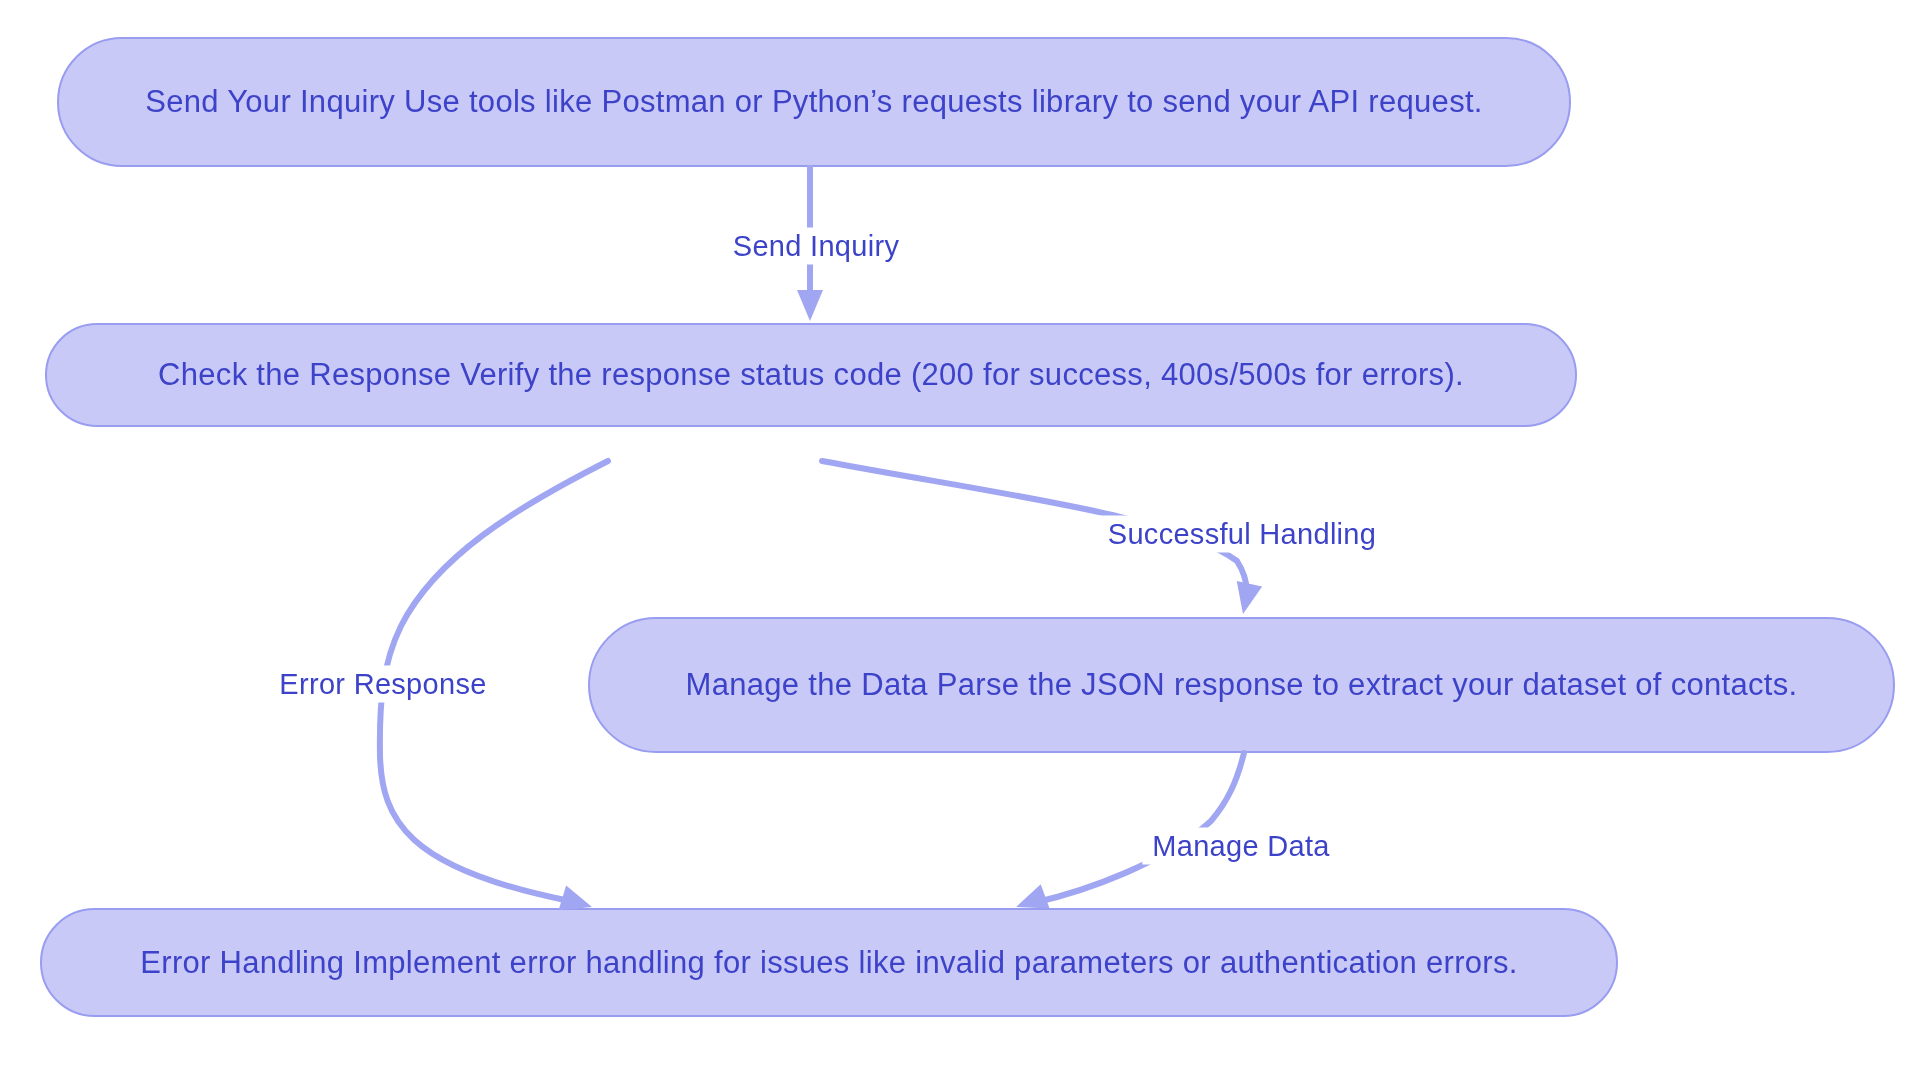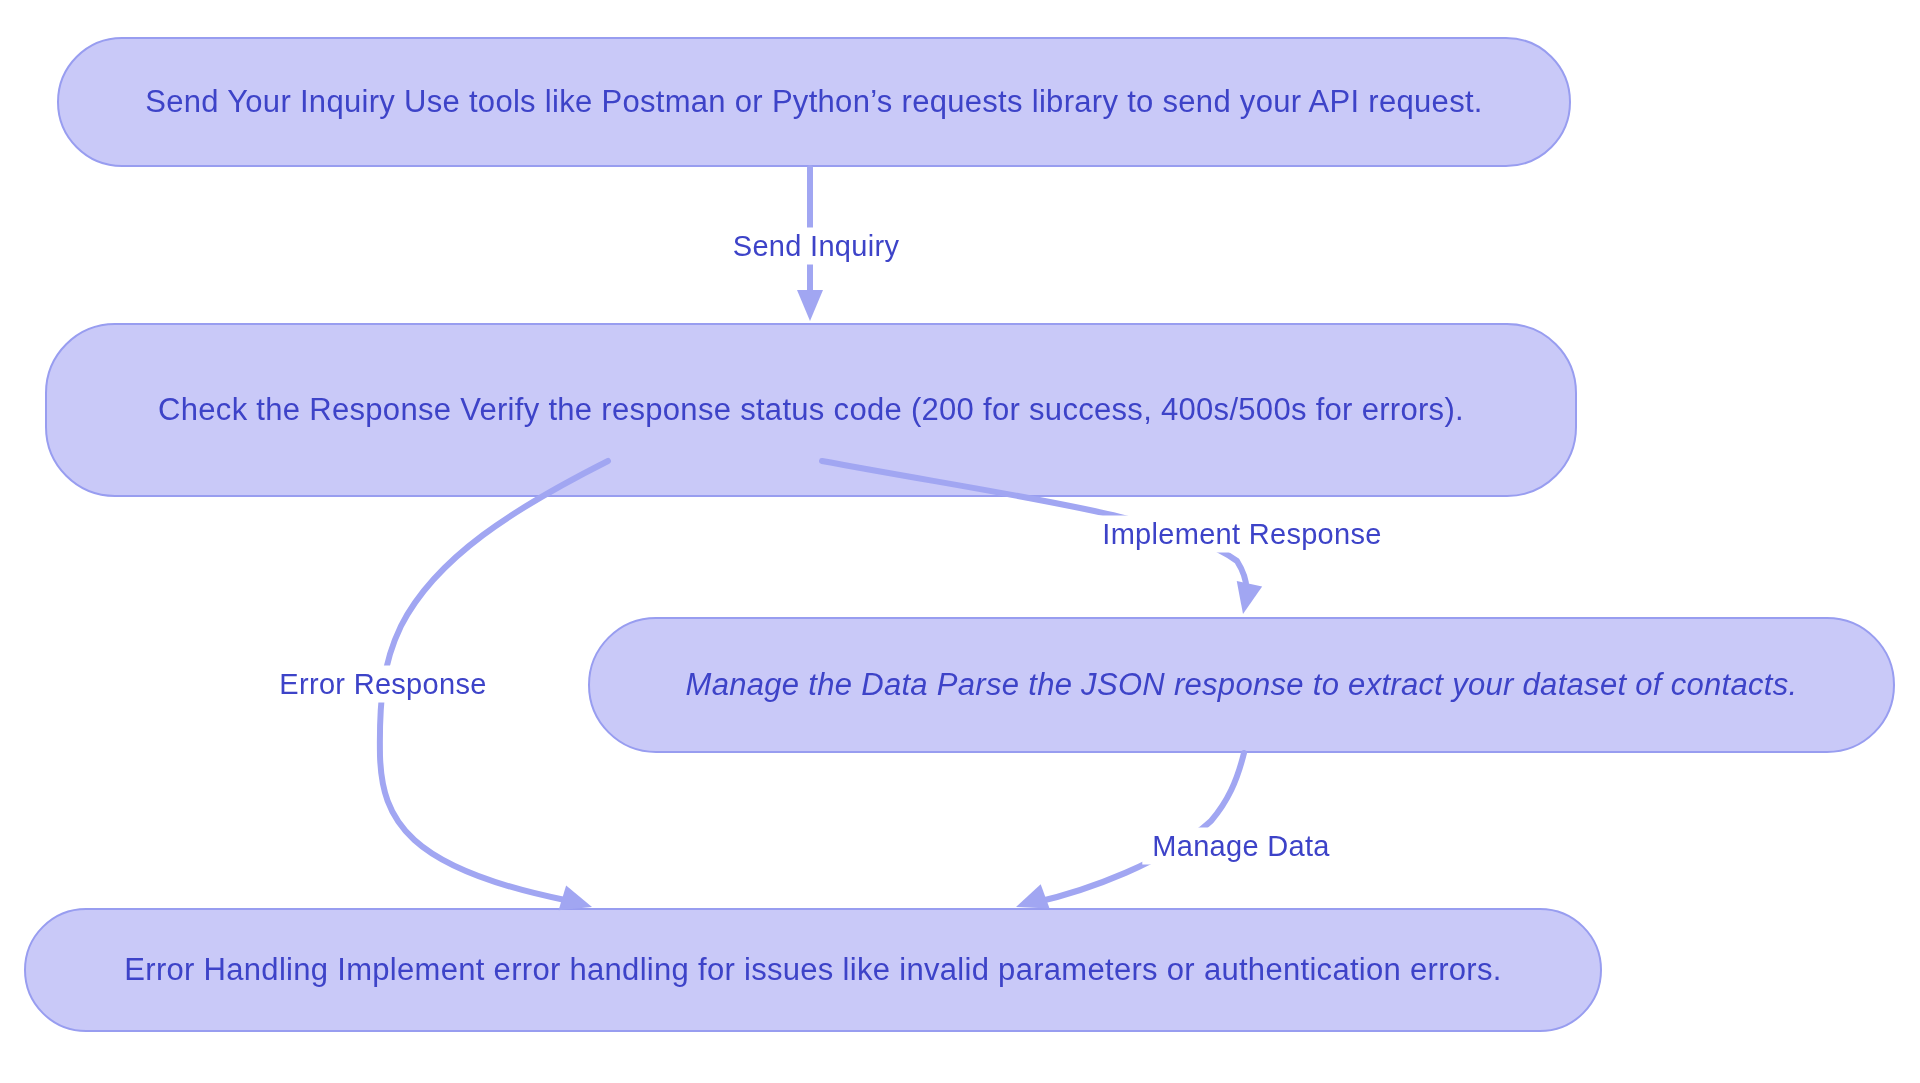--- a/index.html
+++ b/index.html
@@ -32,23 +32,23 @@
     font-size: 31px;
     letter-spacing: 0.3px;
     display: flex;
     align-items: center;
     justify-content: center;
     text-align: center;
     white-space: nowrap;
     padding: 12px 30px;
   }
   #node-send-your-inquiry  { left: 57px;  top: 37px;  width: 1514px; height: 130px; }
-  #node-check-the-response { left: 45px;  top: 323px; width: 1532px; height: 174px; }
-  #node-manage-the-data    { left: 588px; top: 617px; width: 1307px; height: 136px; font-style: italic; }
-  #node-error-handling     { left: 24px;  top: 908px; width: 1578px; height: 124px; }
+  #node-check-the-response { left: 45px;  top: 323px; width: 1532px; height: 104px; }
+  #node-manage-the-data    { left: 588px; top: 617px; width: 1307px; height: 136px; }
+  #node-error-handling     { left: 40px;  top: 908px; width: 1578px; height: 109px; }
 
   .edges-layer {
     position: absolute;
     left: 0; top: 0;
     width: 1920px; height: 1083px;
     pointer-events: none;
   }
   .edge-path {
     fill: none;
     stroke: var(--edge);
@@ -95,18 +95,18 @@
 
     <path class="edge-path" d="M 608 461 C 515 508 436 557 401 626 C 383 663 379 700 380 756 C 382 820 408 868 565 900"></path>
     <polygon class="arrowhead" points="0,0 -31,-13 -31,13" transform="translate(592,907) rotate(17)"></polygon>
 
     <path class="edge-path" d="M 1244 753 C 1237 781 1228 801 1211 821 C 1166 862 1087 891 1033 903"></path>
     <polygon class="arrowhead" points="0,0 -31,-13 -31,13" transform="translate(1016,907) rotate(160)"></polygon>
   </svg>
 
   <div class="edge-label" id="label-send-inquiry">Send Inquiry</div>
 
-  <div class="edge-label" id="label-successful-response">Implement Response</div>
+  <div class="edge-label" id="label-successful-response">Successful Handling</div>
 
   <div class="edge-label" id="label-error-response">Error Response</div>
 
   <div class="edge-label" id="label-manage-data">Manage Data</div>
 </div>
 
 </body></html>

